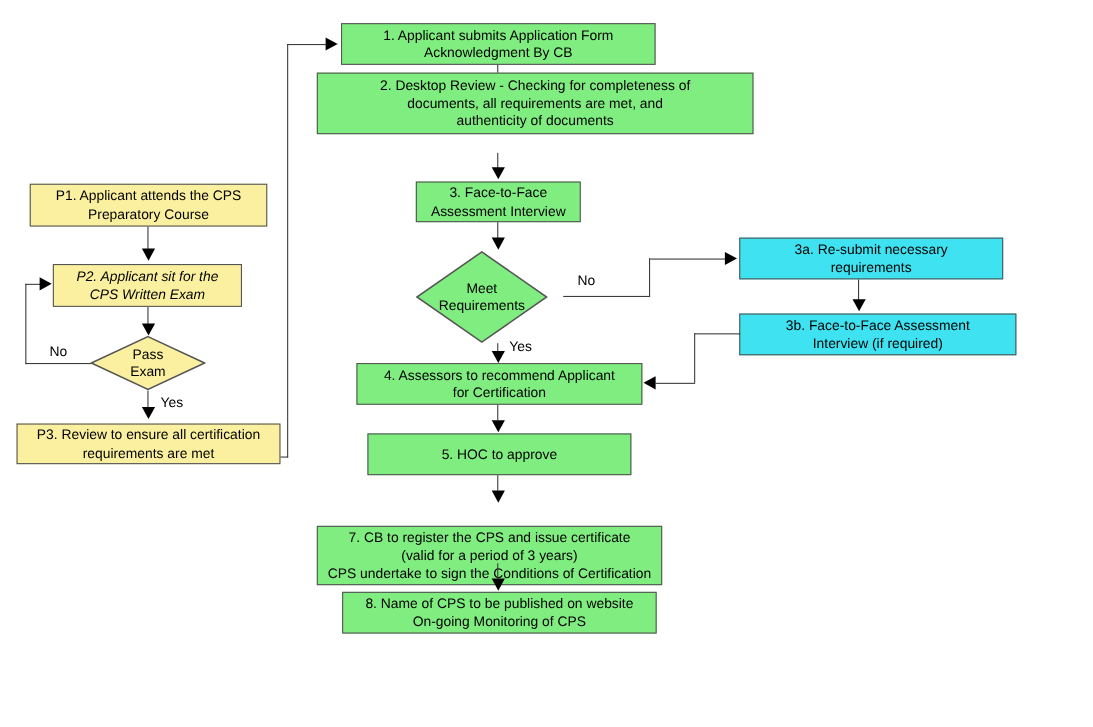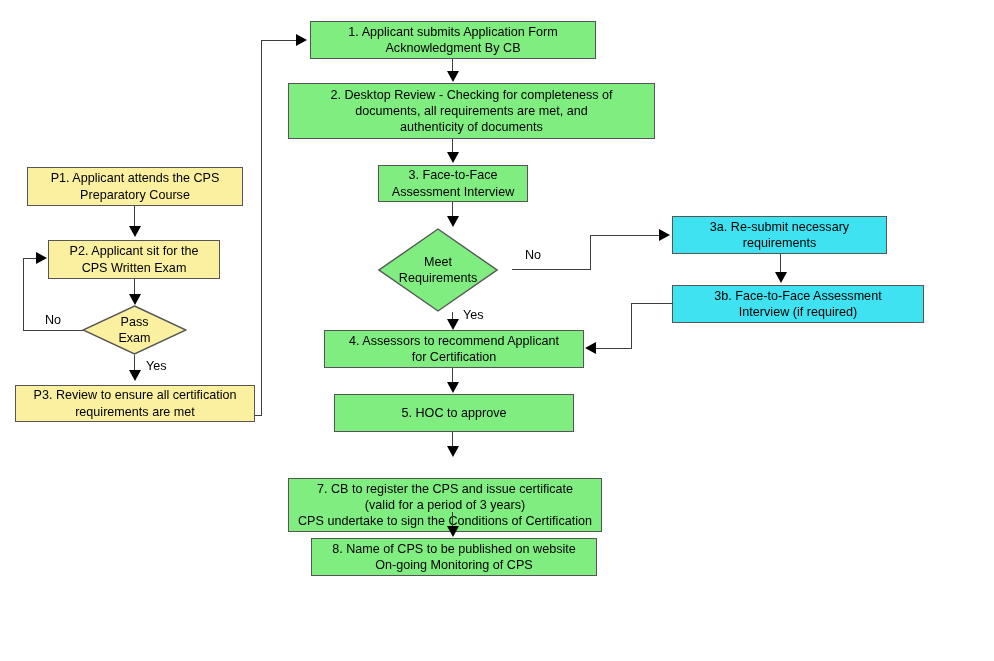--- a/index.html
+++ b/index.html
@@ -97,21 +97,21 @@
 <div id="canvas">
 
   <div class="node green" style="left:310px; top:21px; width:286px; height:38px;">
     <span>1. Applicant submits Application Form
 Acknowledgment By CB</span>
   </div>
 
   <div class="edge v" style="left:452px; top:59px; height:14px;"></div>
   <div class="arrow down" style="left:447px; top:71px;"></div>
 
-  <div class="node green" style="left:288px; top:83px; width:367px; height:56px;">
+  <div class="node green" style="left:288px; top:66px; width:397px; height:56px;">
     <span>2. Desktop Review - Checking for completeness of
 documents, all requirements are met, and
 authenticity of documents</span>
   </div>
 
   <div class="edge v" style="left:452px; top:139px; height:14px;"></div>
   <div class="arrow down" style="left:447px; top:152px;"></div>
 
   <div class="node green" style="left:378px; top:165px; width:150px; height:37px;">
     <span>3. Face-to-Face
@@ -132,21 +132,21 @@
   <div class="edge v" style="left:452px; top:312px; height:8px;"></div>
   <div class="arrow down" style="left:447px; top:319px;"></div>
   <div class="edge-label" style="left:463px; top:308px;">Yes</div>
 
   <div class="edge h" style="left:512px; top:269px; width:79px;"></div>
   <div class="edge v" style="left:590px; top:235px; height:35px;"></div>
   <div class="edge h" style="left:590px; top:235px; width:70px;"></div>
   <div class="arrow right" style="left:659px; top:229px;"></div>
   <div class="edge-label" style="left:525px; top:248px;">No</div>
 
-  <div class="node cyan" style="left:672px; top:216px; width:215px; height:38px;">
+  <div class="node cyan" style="left:672px; top:216px; width:240px; height:38px;">
     <span>3a. Re-submit necessary
 requirements</span>
   </div>
 
   <div class="edge v" style="left:780px; top:254px; height:19px;"></div>
   <div class="arrow down" style="left:775px; top:272px;"></div>
 
   <div class="node cyan" style="left:672px; top:285px; width:252px; height:38px;">
     <span>3b. Face-to-Face Assessment
 Interview (if required)</span>
@@ -187,21 +187,21 @@
   </div>
 
   <div class="node yellow" style="left:27px; top:167px; width:216px; height:39px;">
     <span>P1. Applicant attends the CPS
 Preparatory Course</span>
   </div>
 
   <div class="edge v" style="left:134px; top:206px; height:21px;"></div>
   <div class="arrow down" style="left:129px; top:226px;"></div>
 
-  <div class="node yellow" style="left:48px; top:240px; width:172px; height:39px;">
+  <div class="node yellow" style="left:48px; top:240px; width:172px; height:39px;font-style:italic;">
     <span>P2. Applicant sit for the
 CPS Written Exam</span>
   </div>
 
   <div class="edge v" style="left:134px; top:279px; height:16px;"></div>
   <div class="arrow down" style="left:129px; top:294px;"></div>
 
   <div class="diamond-wrap" style="left:82px; top:305px; width:105px; height:50px;">
     <svg class="diamond-shape" viewBox="0 0 105 50" preserveAspectRatio="none">
       <polygon points="52.5,1 104,25 52.5,49 1,25" fill="#FAF0A0" stroke="#555555" stroke-width="1.4"></polygon>

